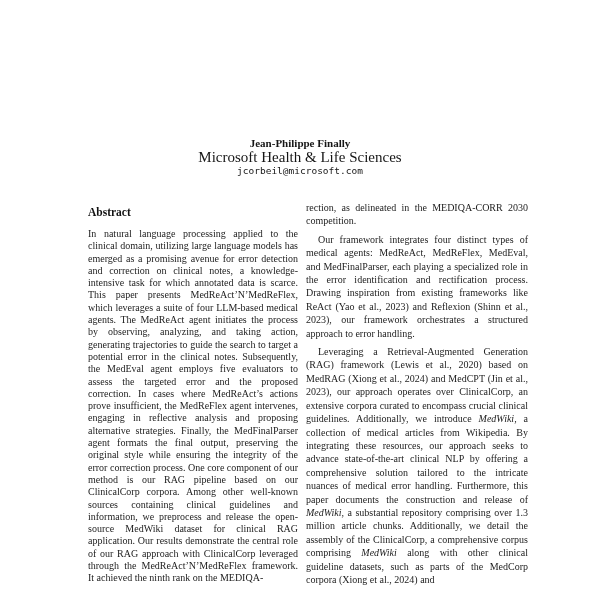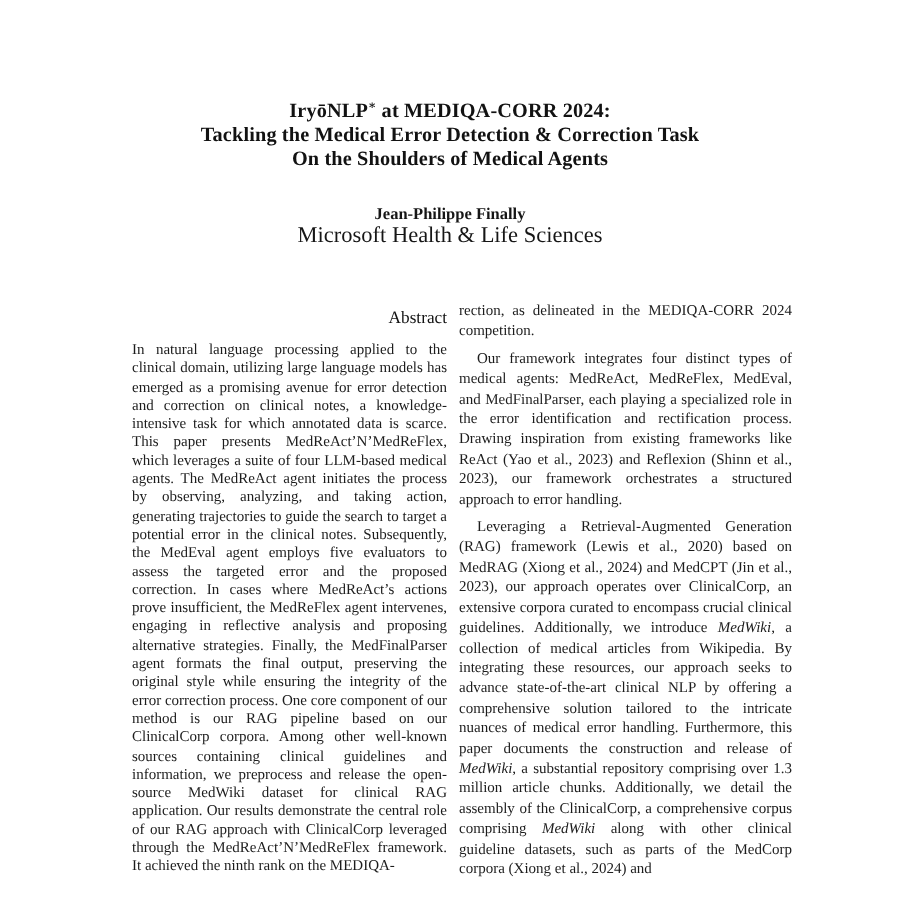--- a/index.html
+++ b/index.html
@@ -48,22 +48,22 @@
     font-size: 9.5px;
     line-height: 14px;
   }
   .col-left {
     position: absolute;
     left: 88px;
     top: 206px;
     width: 210px;
   }
   .abstract-heading {
-    text-align: right;
-    font-weight: normal;
+    text-align: left;
+    font-weight: bold;
     font-size: 11.5px;
     margin-bottom: 10px;
     color: #121212;
   }
   .abstract-text {
     font-size: 10px;
     line-height: 12.3px;
     text-align: justify;
     color: #1c1c1c;
   }
@@ -78,35 +78,31 @@
     color: #1c1c1c;
   }
   .col-right p.para { margin-bottom: 5px; }
   .col-right p.indent { text-indent: 12px; }
 </style>
 </head>
 <body>
 
 <div class="page">
 
-  <div class="title-block">
-    <div><span>Iryō</span><span>NLP</span><sup>∗</sup><span> at MEDIQA-CORR 2024:</span></div>
-    <div>Tackling the Medical Error Detection &amp; Correction Task</div>
-    <div>On the Shoulders of Medical Agents</div>
-  </div>
 
   <div class="author-block">
     <div class="author-name">Jean-Philippe Finally</div>
     <div class="author-affiliation">Microsoft Health &amp; Life Sciences</div>
+    <div class="author-email">jcorbeil@microsoft.com</div>
   </div>
 
   <div class="col-left">
     <div class="abstract-heading">Abstract</div>
     <div class="abstract-text">In natural language processing applied to the clinical domain, utilizing large language models has emerged as a promising avenue for error detection and correction on clinical notes, a knowledge-intensive task for which annotated data is scarce. This paper presents MedReAct’N’MedReFlex, which leverages a suite of four LLM-based medical agents. The MedReAct agent initiates the process by observing, analyzing, and taking action, generating trajectories to guide the search to target a potential error in the clinical notes. Subsequently, the MedEval agent employs five evaluators to assess the targeted error and the proposed correction. In cases where MedReAct’s actions prove insufficient, the MedReFlex agent intervenes, engaging in reflective analysis and proposing alternative strategies. Finally, the MedFinalParser agent formats the final output, preserving the original style while ensuring the integrity of the error correction process. One core component of our method is our RAG pipeline based on our ClinicalCorp corpora. Among other well-known sources containing clinical guidelines and information, we preprocess and release the open-source MedWiki dataset for clinical RAG application. Our results demonstrate the central role of our RAG approach with ClinicalCorp leveraged through the MedReAct’N’MedReFlex framework. It achieved the ninth rank on the MEDIQA-</div>
   </div>
 
   <div class="col-right">
-    <p class="para"><span>rection, as delineated in the MEDIQA-CORR 2024 competition.</span></p>
+    <p class="para"><span>rection, as delineated in the MEDIQA-CORR 2030 competition.</span></p>
     <p class="para indent"><span>Our framework integrates four distinct types of medical agents: MedReAct, MedReFlex, MedEval, and MedFinalParser, each playing a specialized role in the error identification and rectification process. Drawing inspiration from existing frameworks like ReAct (Yao et al., 2023) and Reflexion (Shinn et al., 2023), our framework orchestrates a structured approach to error handling.</span></p>
     <p class="para indent"><span>Leveraging a Retrieval-Augmented Generation (RAG) framework (Lewis et al., 2020) based on MedRAG (Xiong et al., 2024) and MedCPT (Jin et al., 2023), our approach operates over ClinicalCorp, an extensive corpora curated to encompass crucial clinical guidelines. Additionally, we introduce </span><span style="font-style: italic;">MedWiki</span><span>, a collection of medical articles from Wikipedia. By integrating these resources, our approach seeks to advance state-of-the-art clinical NLP by offering a comprehensive solution tailored to the intricate nuances of medical error handling. Furthermore, this paper documents the construction and release of </span><span style="font-style: italic;">MedWiki</span><span>, a substantial repository comprising over 1.3 million article chunks. Additionally, we detail the assembly of the ClinicalCorp, a comprehensive corpus comprising </span><span style="font-style: italic;">MedWiki</span><span> along with other clinical guideline datasets, such as parts of the MedCorp corpora (Xiong et al., 2024) and</span></p>
   </div>
 
 </div>
 
 </body></html>

